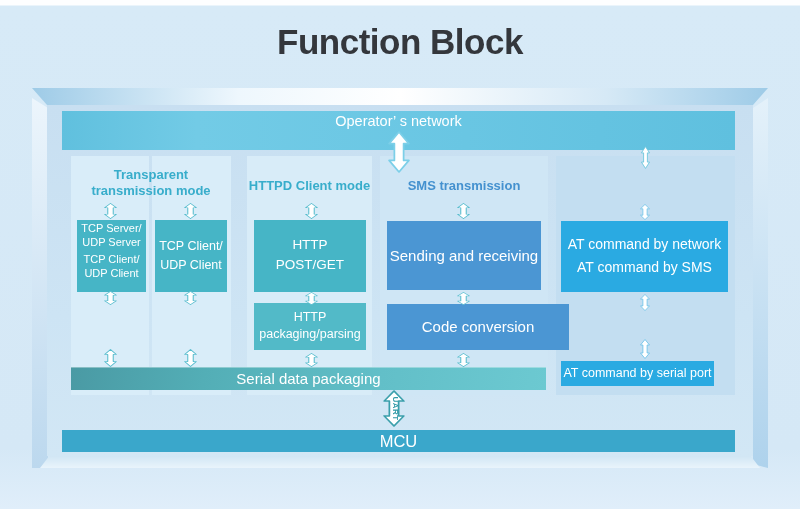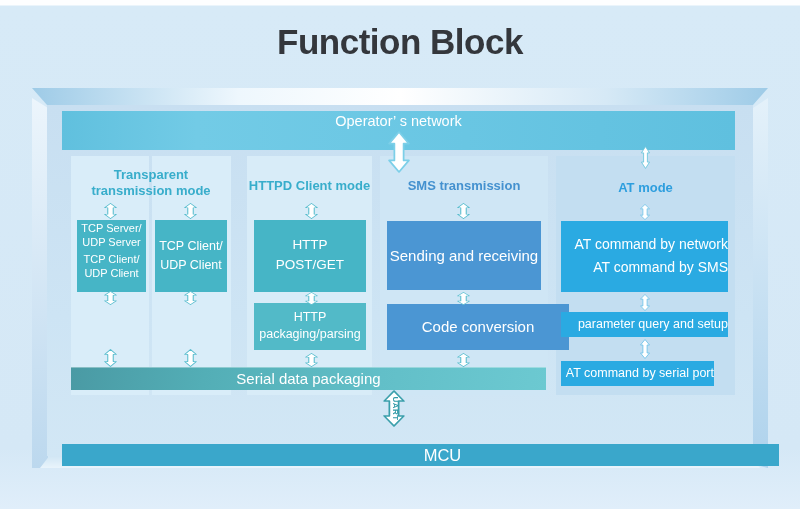--- a/index.html
+++ b/index.html
@@ -26,39 +26,39 @@
                clip-path:polygon(10px 0,calc(100% - 10px) 0,100% 100%,0 100%);}
   .slab-inner{left:15px;top:17px;width:706px;height:351px;
               background:linear-gradient(180deg,#c8dff1,#cde4f4 60%,#d2e7f5);}
   
   .bar{color:#fff;text-align:center;}
   .operator-bar{left:62px;top:111px;width:673px;height:39px;line-height:21px;font-size:14.5px;
                 background:linear-gradient(90deg,#60c0de,#72cbe6 20%,#69c6e3 60%,#5fc0df);}
   .serial-bar{left:71px;top:367px;width:475px;height:23px;line-height:23px;font-size:15px;z-index:6;
               background:linear-gradient(100deg,#4a9aa4,#53aeb6 28%,#62bfc8 65%,#6cc9d1);
               box-shadow:inset 0 1px 0 rgba(255,255,255,.35);}
-  .mcu-bar{left:62px;top:444px;width:673px;height:22px;line-height:22px;font-size:16.5px;
-           background:#3aa7cb;padding-left:44px;}
+  .mcu-bar{left:62px;top:430px;width:673px;height:22px;line-height:22px;font-size:16.5px;
+           background:#3aa7cb;}
   
   .col{z-index:1;}
   .col-1a{left:71px;top:156px;width:78px;height:239px;background:#d9edf9;}
   .col-1b{left:152px;top:156px;width:79px;height:239px;background:#d9edf9;}
   .col-2{left:247px;top:156px;width:125px;height:239px;background:#d8ecf8;}
   .col-3{left:380px;top:156px;width:168px;height:239px;background:#cfe6f5;}
   .col-4{left:556px;top:156px;width:179px;height:239px;background:#c3def1;}
   .col-header{z-index:2;text-align:center;font-size:13px;line-height:16px;font-weight:bold;}
   .hd-teal{color:#38adcb;} .hd-blue{color:#4491cf;} .hd-at{color:#2d9ede;}
   .h1{left:71px;top:167px;width:160px;}
   .h2{left:247px;top:178px;width:125px;}
   .h3{left:380px;top:178px;width:168px;}
   .h4{left:556px;top:180px;width:179px;}
   
   .box{z-index:3;color:#fff;text-align:center;}
   .teal{background:#46b5c6;} .teal-light{background:#52bac8;}
-  .blue{background:#4b96d3;} .sky{background:#2aaae2;text-align:right;}
+  .blue{background:#4b96d3;} .sky{background:#2aaae2;}
   .tcp-left{left:77px;top:220px;width:69px;height:72px;font-size:11px;line-height:14px;padding-top:1px;box-sizing:border-box;}
   .tcp-left .gap{margin-top:3px;}
   .tcp-right{left:155px;top:220px;width:72px;height:72px;font-size:12.5px;line-height:19px;padding-top:17px;box-sizing:border-box;}
   .postget{left:254px;top:220px;width:112px;height:72px;font-size:13.5px;line-height:20px;padding-top:15px;box-sizing:border-box;}
   .sending{left:387px;top:221px;width:154px;height:69px;font-size:15px;line-height:69px;}
   .atcmd{left:561px;top:221px;width:167px;height:71px;font-size:14px;line-height:23px;padding-top:12px;box-sizing:border-box;}
   .socket-a{left:77px;top:305px;width:69px;height:26px;font-size:16px;line-height:26px;}
   .socket-b{left:155px;top:305px;width:72px;height:26px;font-size:16px;line-height:26px;}
   .packaging{left:254px;top:303px;width:112px;height:47px;font-size:12.5px;line-height:17px;padding-top:6px;box-sizing:border-box;}
   .conversion{left:387px;top:304px;width:182px;height:46px;font-size:15px;line-height:46px;}
@@ -105,21 +105,20 @@
   <div class="abs col col-2"></div>
   <div class="abs col col-3"></div>
   <div class="abs col col-4"></div>
 
   <div class="abs col-header hd-teal h1">
     <div>Transparent</div>
     <div>transmission mode</div>
   </div>
   <div class="abs col-header hd-teal h2">HTTPD Client mode</div>
   <div class="abs col-header hd-blue h3">SMS transmission</div>
-  <div class="abs col-header hd-at h4">AT mode</div>
 
   <span class="abs arr" style="left:104px;top:203px;width:13px;height:16px;color:#56bccd">
       <svg viewBox="0 0 20 40" preserveAspectRatio="none">
         <path d="M10 1 L19 12 H14.2 V28 H19 L10 39 L1 28 H5.8 V12 H1 Z" fill="#ffffff" stroke="currentColor" stroke-width="1.6" stroke-linejoin="round"></path>
       </svg>
     </span>
   <span class="abs arr" style="left:184px;top:203px;width:13px;height:16px;color:#56bccd">
       <svg viewBox="0 0 20 40" preserveAspectRatio="none">
         <path d="M10 1 L19 12 H14.2 V28 H19 L10 39 L1 28 H5.8 V12 H1 Z" fill="#ffffff" stroke="currentColor" stroke-width="1.6" stroke-linejoin="round"></path>
       </svg>
@@ -184,21 +183,20 @@
       <svg viewBox="0 0 20 40" preserveAspectRatio="none">
         <path d="M10 1 L19 12 H14.2 V28 H19 L10 39 L1 28 H5.8 V12 H1 Z" fill="#ffffff" stroke="currentColor" stroke-width="1.6" stroke-linejoin="round"></path>
       </svg>
     </span>
 
   <div class="abs box teal-light packaging">
     <div>HTTP</div>
     <div>packaging/parsing</div>
   </div>
   <div class="abs box blue conversion">Code conversion</div>
-  <div class="abs box sky atparam">parameter query and setup</div>
 
   <span class="abs arr" style="left:640px;top:339px;width:10px;height:20px;color:#66c0e8">
       <svg viewBox="0 0 20 40" preserveAspectRatio="none">
         <path d="M10 1 L19 12 H14.2 V28 H19 L10 39 L1 28 H5.8 V12 H1 Z" fill="#ffffff" stroke="currentColor" stroke-width="1.6" stroke-linejoin="round"></path>
       </svg>
     </span>
   <div class="abs box sky atserial">AT command by serial port</div>
 
   <span class="abs arr" style="left:104px;top:349px;width:13px;height:18px;color:#56bccd">
       <svg viewBox="0 0 20 40" preserveAspectRatio="none">

